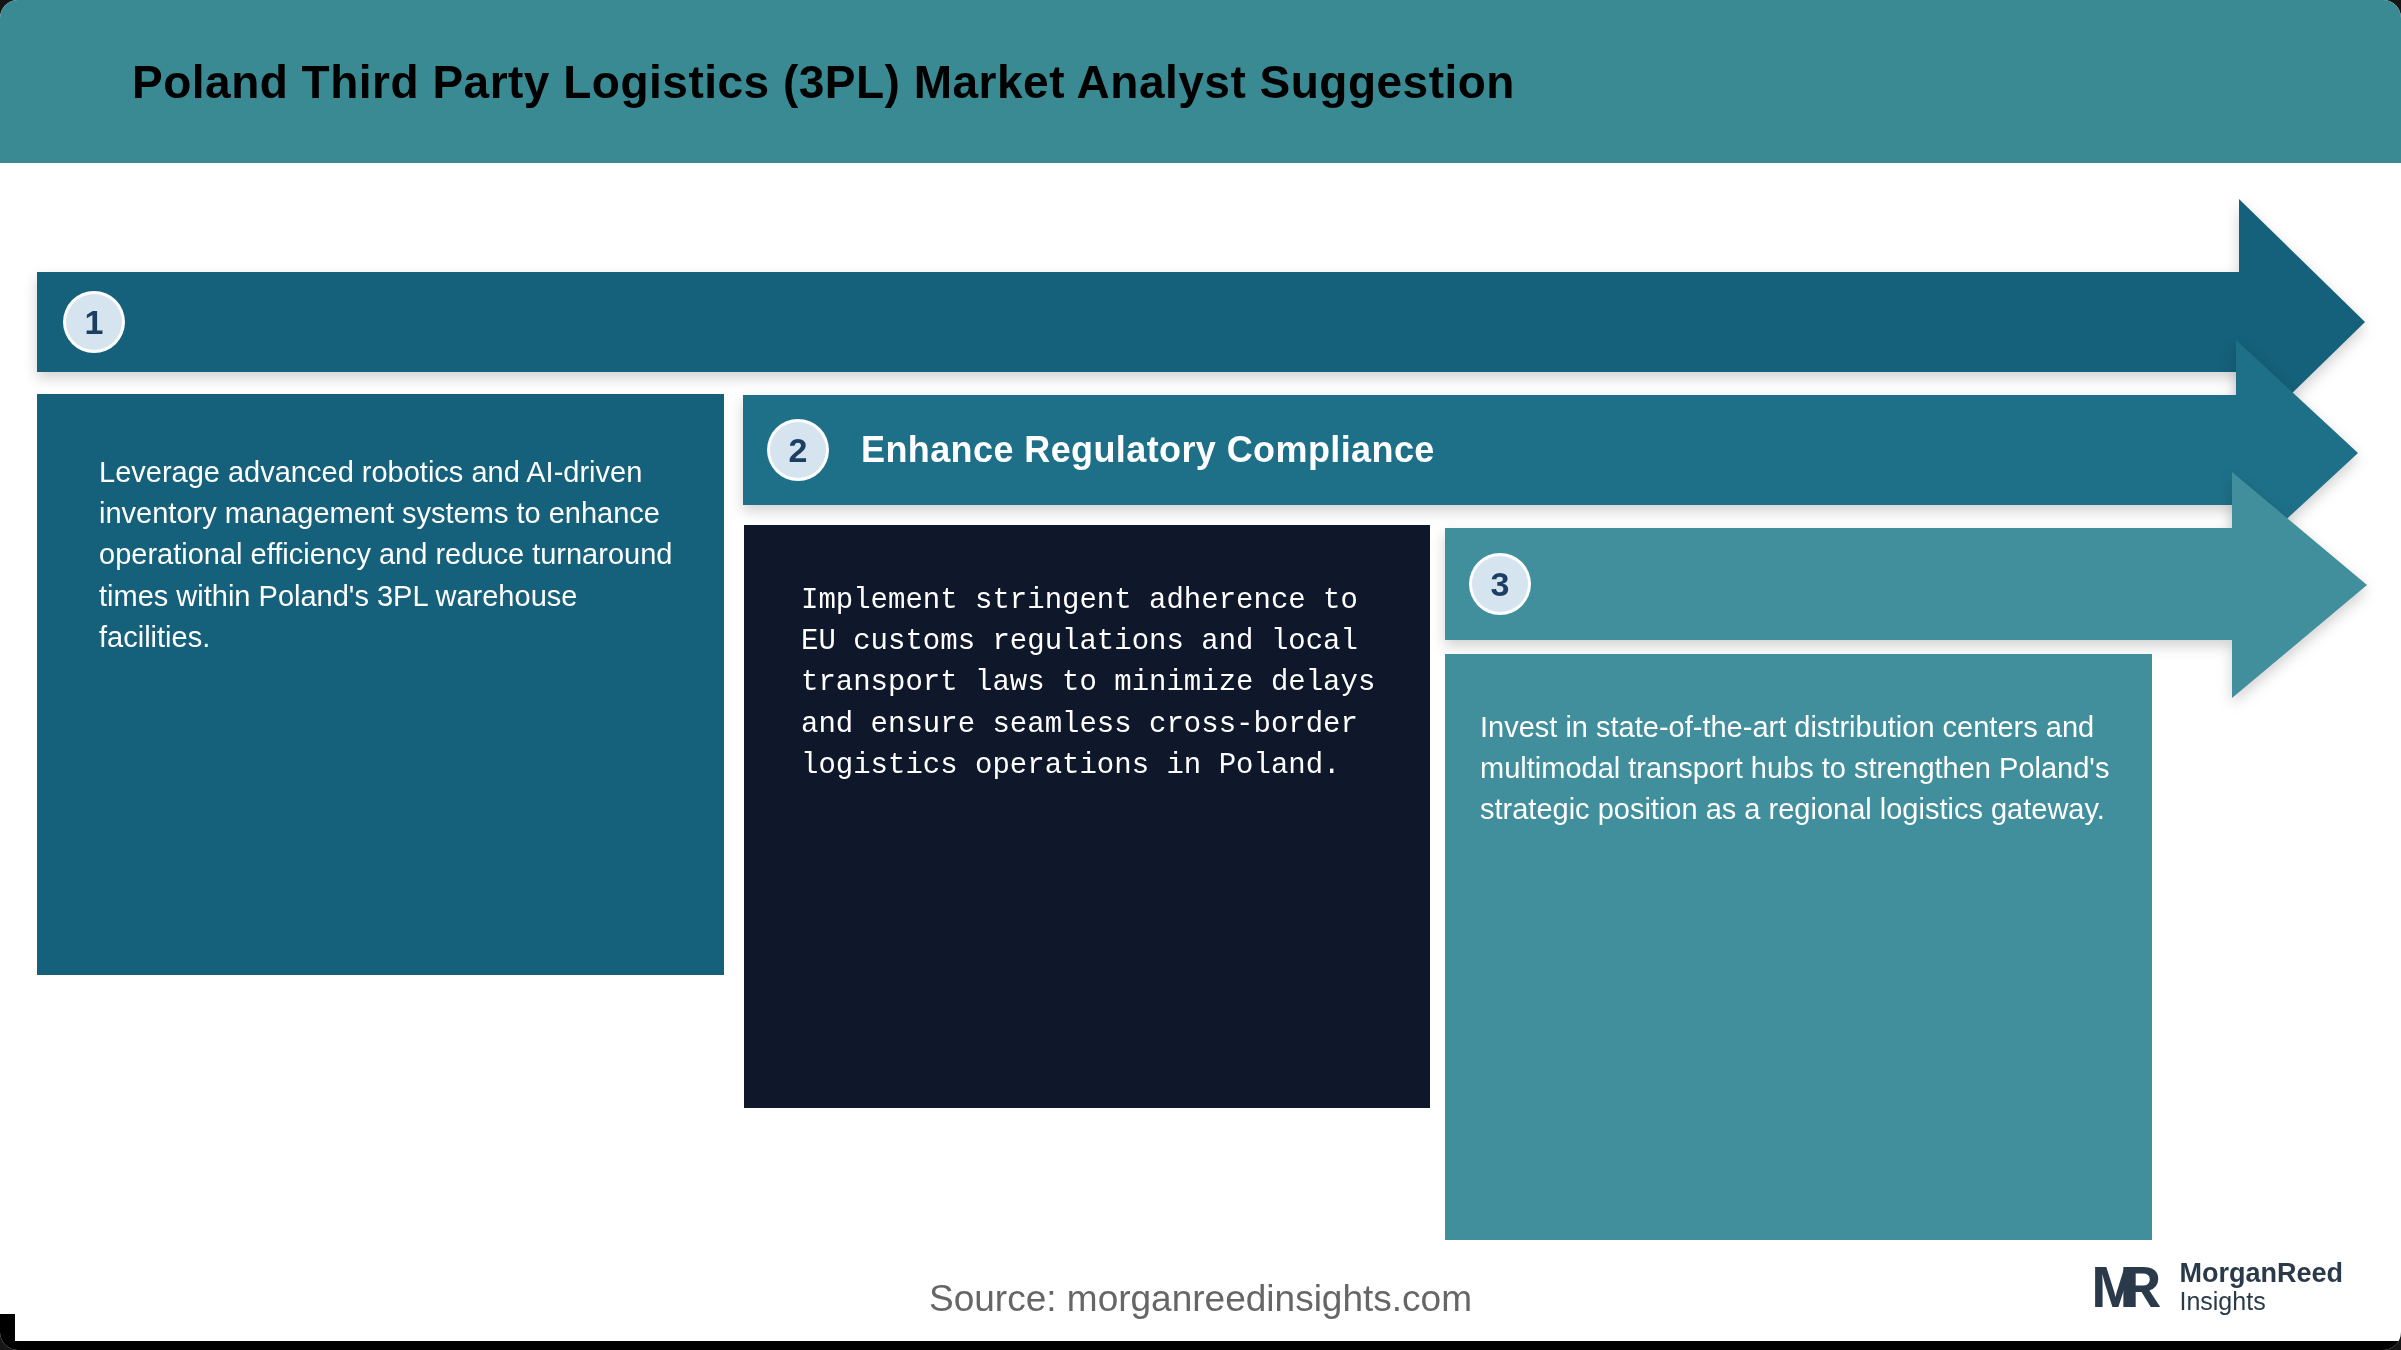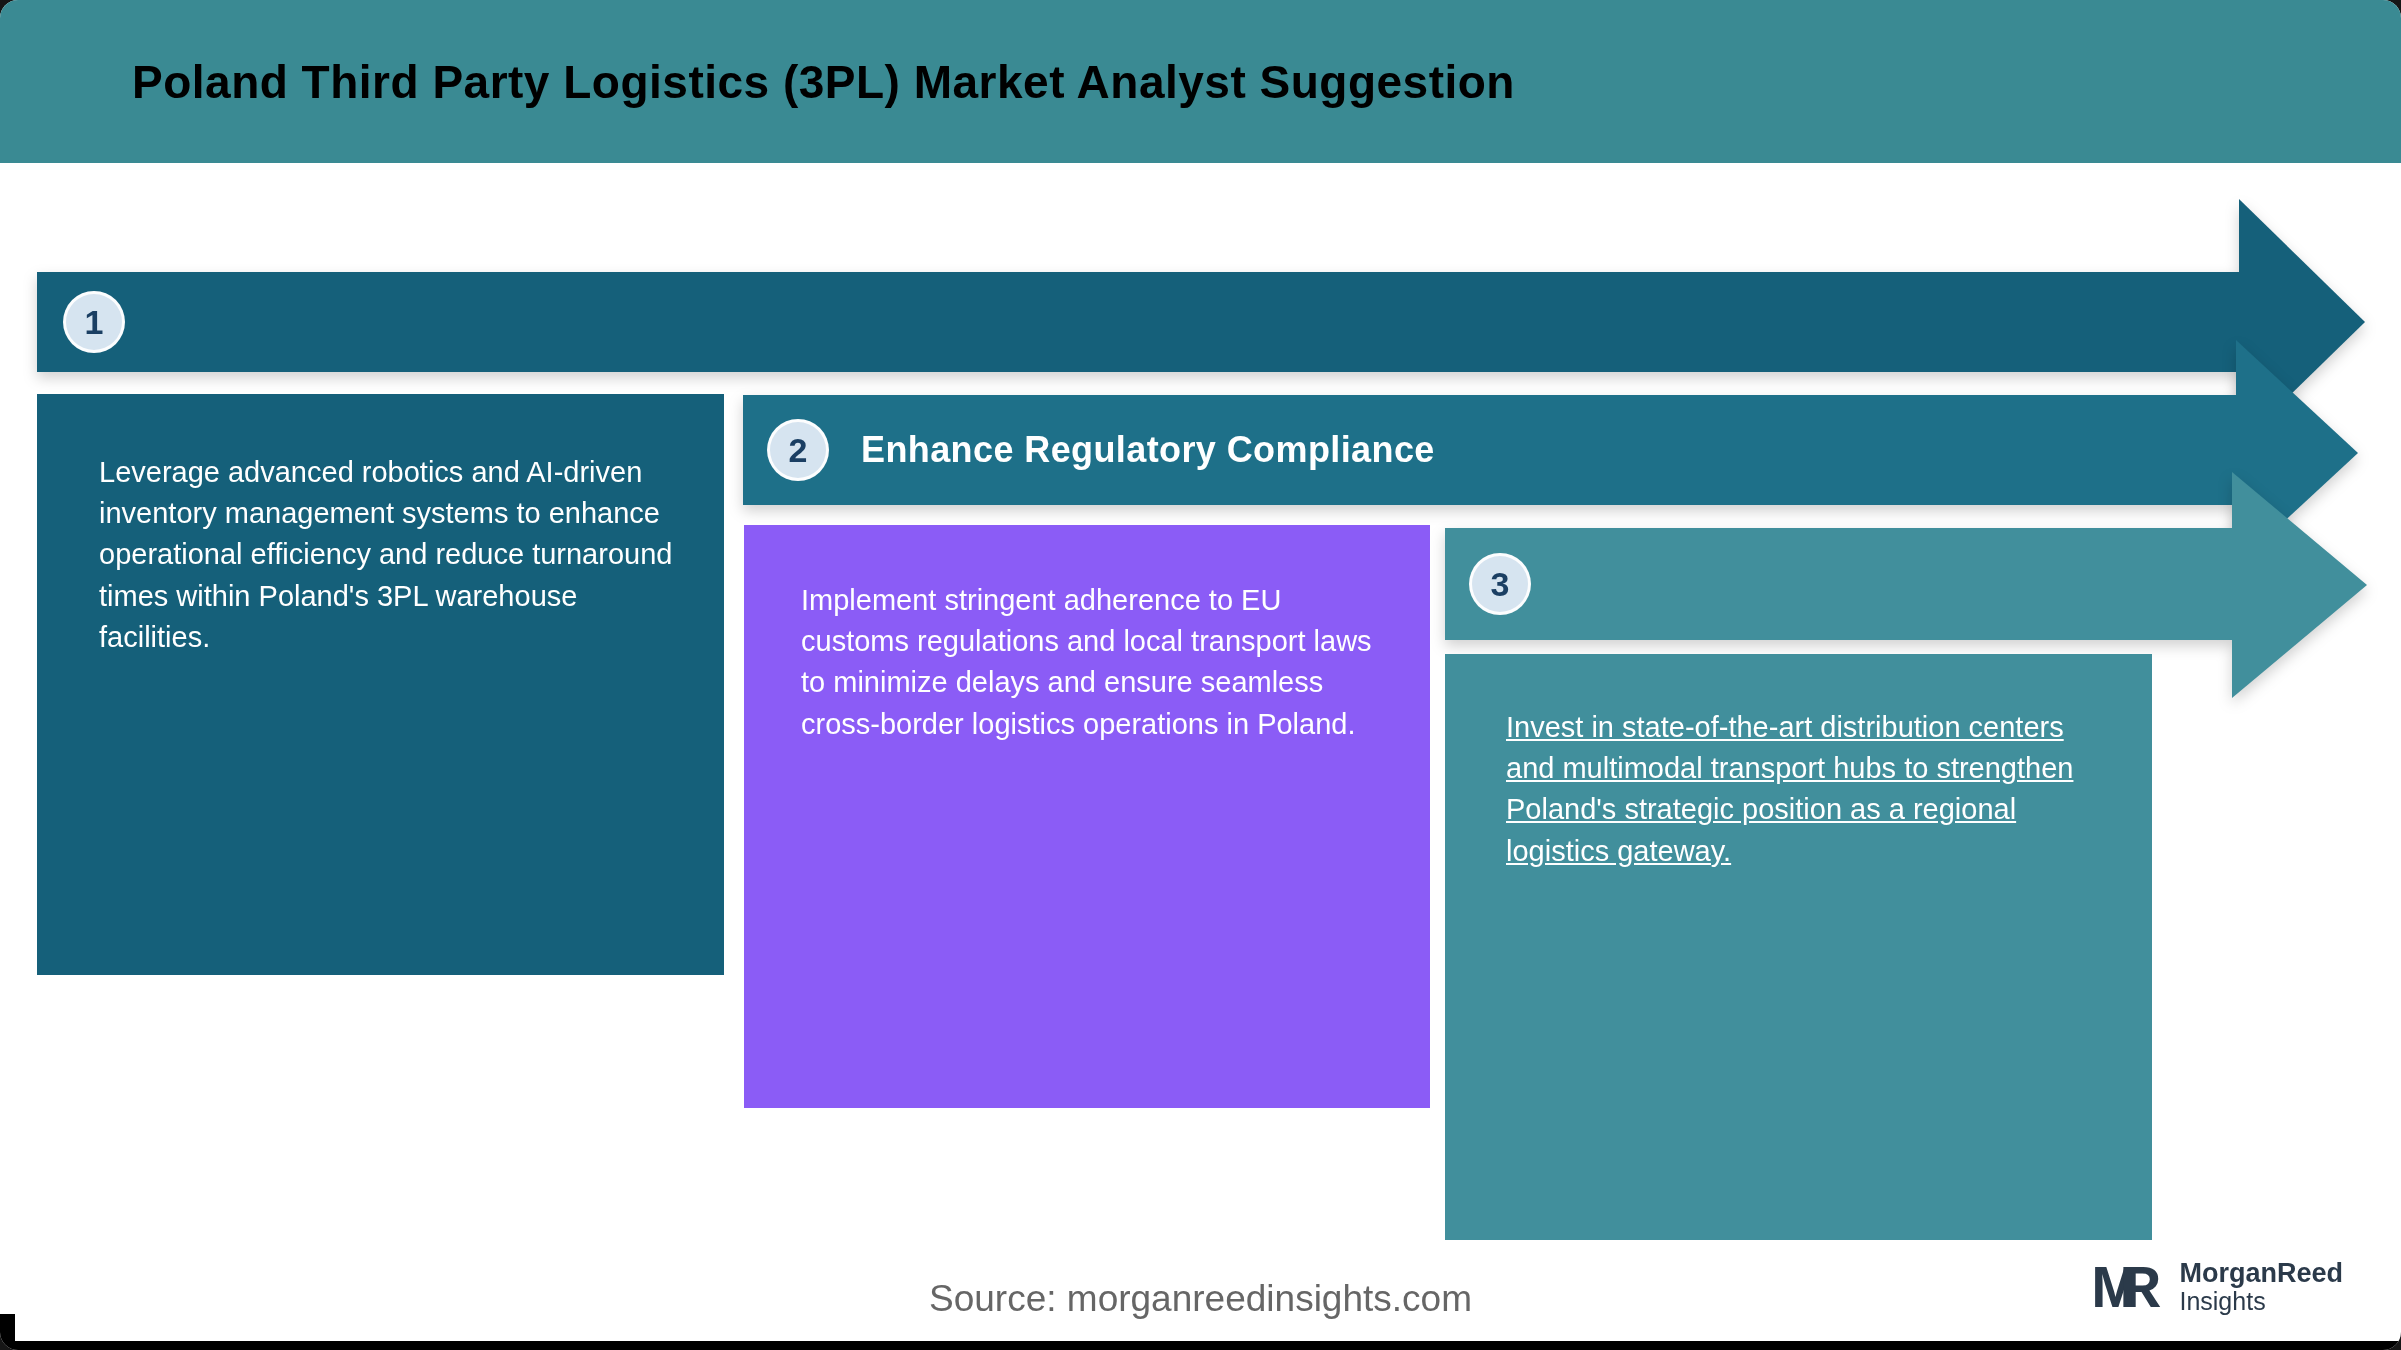--- a/index.html
+++ b/index.html
@@ -82,21 +82,21 @@
     white-space: nowrap;
   }
 
   
   .desc-box {
     position: absolute;
     color: #ffffff;
   }
   #box-1 { left: 37px;   top: 394px; width: 687px; height: 581px; padding: 58px 48px 7px 62px; }
   #box-2 { left: 744px;  top: 525px; width: 686px; height: 583px; padding: 55px 42px 0 57px; }
-  #box-3 { left: 1445px; top: 654px; width: 707px; height: 586px; padding: 53px 42px 0 61px; text-decoration: underline; }
+  #box-3 { left: 1445px; top: 654px; width: 707px; height: 586px; padding: 53px 42px 0 35px; }
   .desc-text {
     margin: 0;
     font-size: 29px;
     line-height: 1.42;
   }
 
   
   .source {
     position: absolute;
     left: 0;
@@ -173,21 +173,21 @@
     <div id="banner-3" class="banner" style="background-color: rgb(65, 143, 156);">
       <div class="num-badge">3</div>
     </div>
     <div id="head-3" class="arrowhead" style="border-left-color: rgb(65, 143, 156);"></div>
   </div>
 
   <div id="box-1" class="desc-box" style="background-color: rgb(21, 96, 122);">
     <p class="desc-text">Leverage advanced robotics and AI-driven inventory management systems to enhance operational efficiency and reduce turnaround times within Poland's 3PL warehouse facilities.</p>
   </div>
 
-  <div id="box-2" class="desc-box" style="background-color: #8b5cf6;">
+  <div id="box-2" class="desc-box" style="background-color: #0f172a; font-family: Liberation Mono, monospace;">
     <p class="desc-text">Implement stringent adherence to EU customs regulations and local transport laws to minimize delays and ensure seamless cross-border logistics operations in Poland.</p>
   </div>
 
   <div id="box-3" class="desc-box" style="background-color: rgb(65, 143, 156);">
     <p class="desc-text">Invest in state-of-the-art distribution centers and multimodal transport hubs to strengthen Poland's strategic position as a regional logistics gateway.</p>
   </div>
 
   <div class="source">Source: morganreedinsights.com</div>
 
   <div class="logo">

